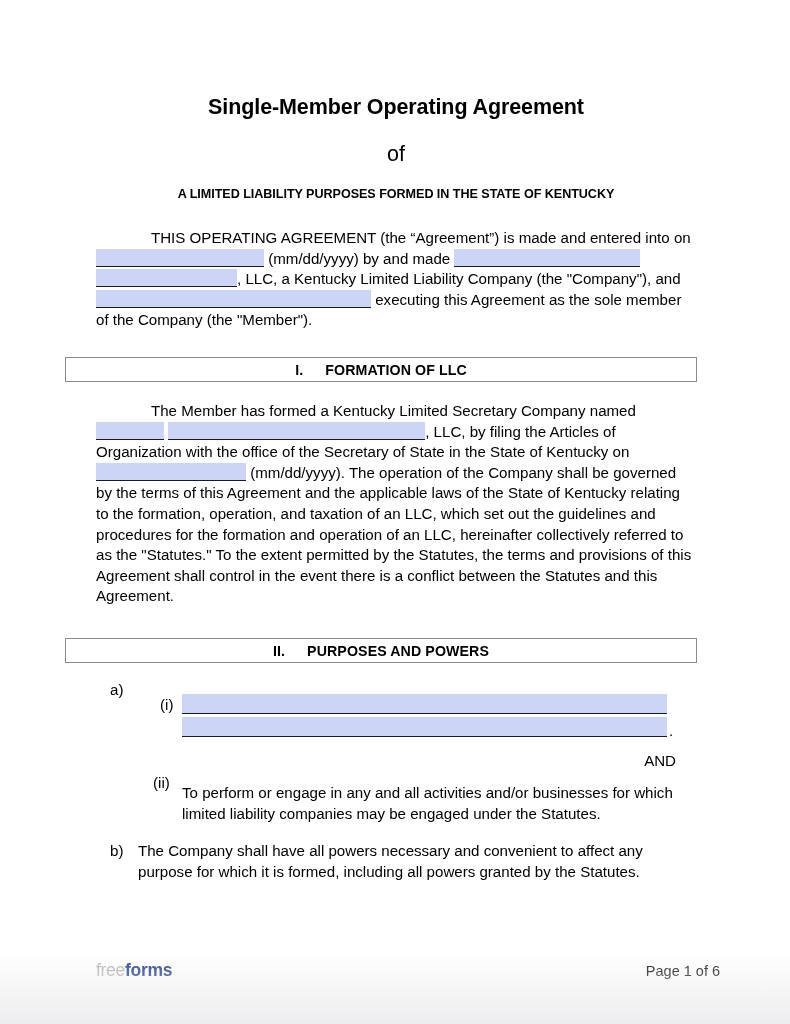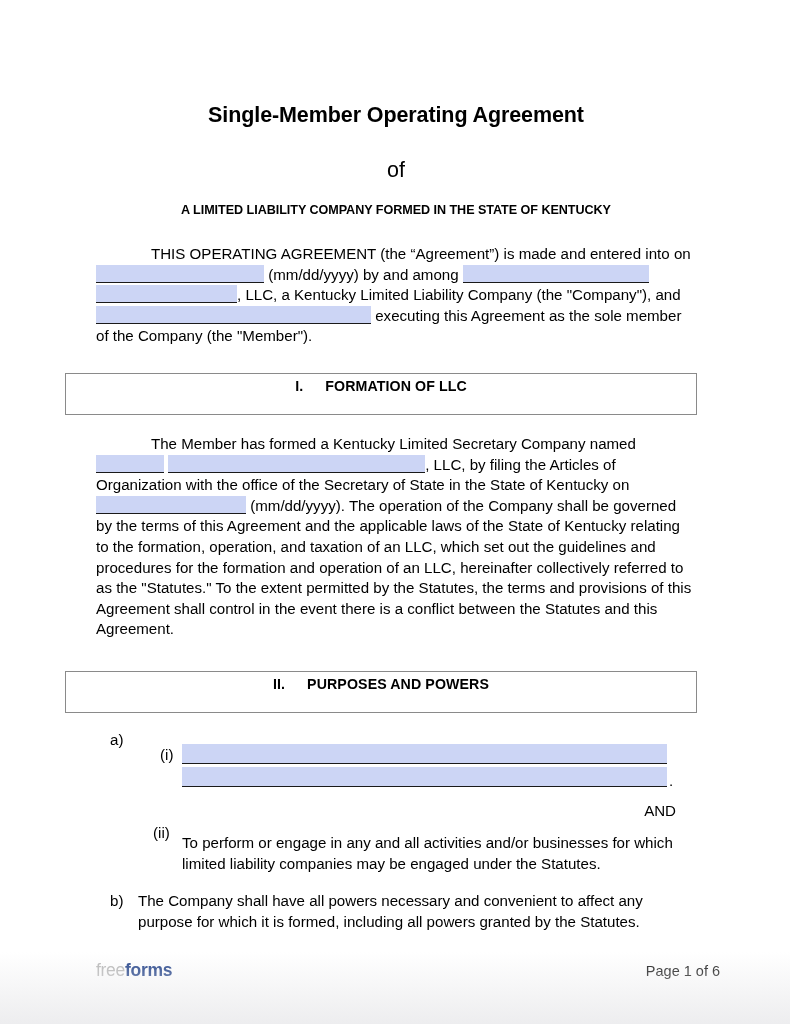--- a/index.html
+++ b/index.html
@@ -41,21 +41,21 @@
     top: 0;
     width: 600px;
   }
 
   
   .doc-title {
     text-align: center;
     font-size: 21.5px;
     font-weight: bold;
     letter-spacing: -0.1px;
-    margin: 12px;
+    margin: 4px;
     padding-top: 93px;
     line-height: 1.0;
   }
   .doc-of {
     text-align: center;
     font-size: 21.5px;
     font-weight: normal;
     margin: 0;
     padding-top: 21px;
     line-height: 1.0;
@@ -103,21 +103,21 @@
   }
   .para.indent-first {
     text-indent: 55px;
   }
   .p-intro { padding-top: 27px; }
   .p-now { padding-top: 15px; }
 
   
   .section-bar {
     border: 1px solid #8a8a8a;
-    height: 42px;
+    height: 25px;
     box-sizing: border-box;
     margin: 0;
     display: block;
     position: relative;
     width: 632px;
     margin-left: -31px;
   }
   .section-bar .sec-inner {
     position: absolute;
     left: 0; right: 0;
@@ -221,26 +221,26 @@
 <body>
 
 <div class="page">
 
   <div class="content">
 
     <h1 class="doc-title">Single-Member Operating Agreement</h1>
     <div class="doc-of">of</div>
 
 
-    <div class="subtitle">A LIMITED LIABILITY COMPANY FORMED IN THE STATE OF KENTUCKY</div>
+    <div class="subtitle">A LIMITED LIABILITY PURPOSES FORMED IN THE STATE OF KENTUCKY</div>
 
     <p class="para indent-first p-intro">
       <span>THIS OPERATING AGREEMENT (the “Agreement”) is made and entered into on</span>
       <span class="fld" style="width:168px"></span>
-      <span>(mm/dd/yyyy) by and among</span>
+      <span>(mm/dd/yyyy) by and made</span>
       <span class="fld" style="width:186px"></span><span class="fld" style="width:141px"></span><span>, LLC, a Kentucky Limited Liability Company (the "Company"), and</span>
       <span class="fld" style="width:275px"></span>
       <span>executing this Agreement as the sole member of the Company (the "Member").</span>
     </p>
 
 
     <div class="sec1-wrap">
       <div class="section-bar">
         <div class="sec-inner">
           <span class="sec-num">I.</span><span>FORMATION OF LLC</span>

